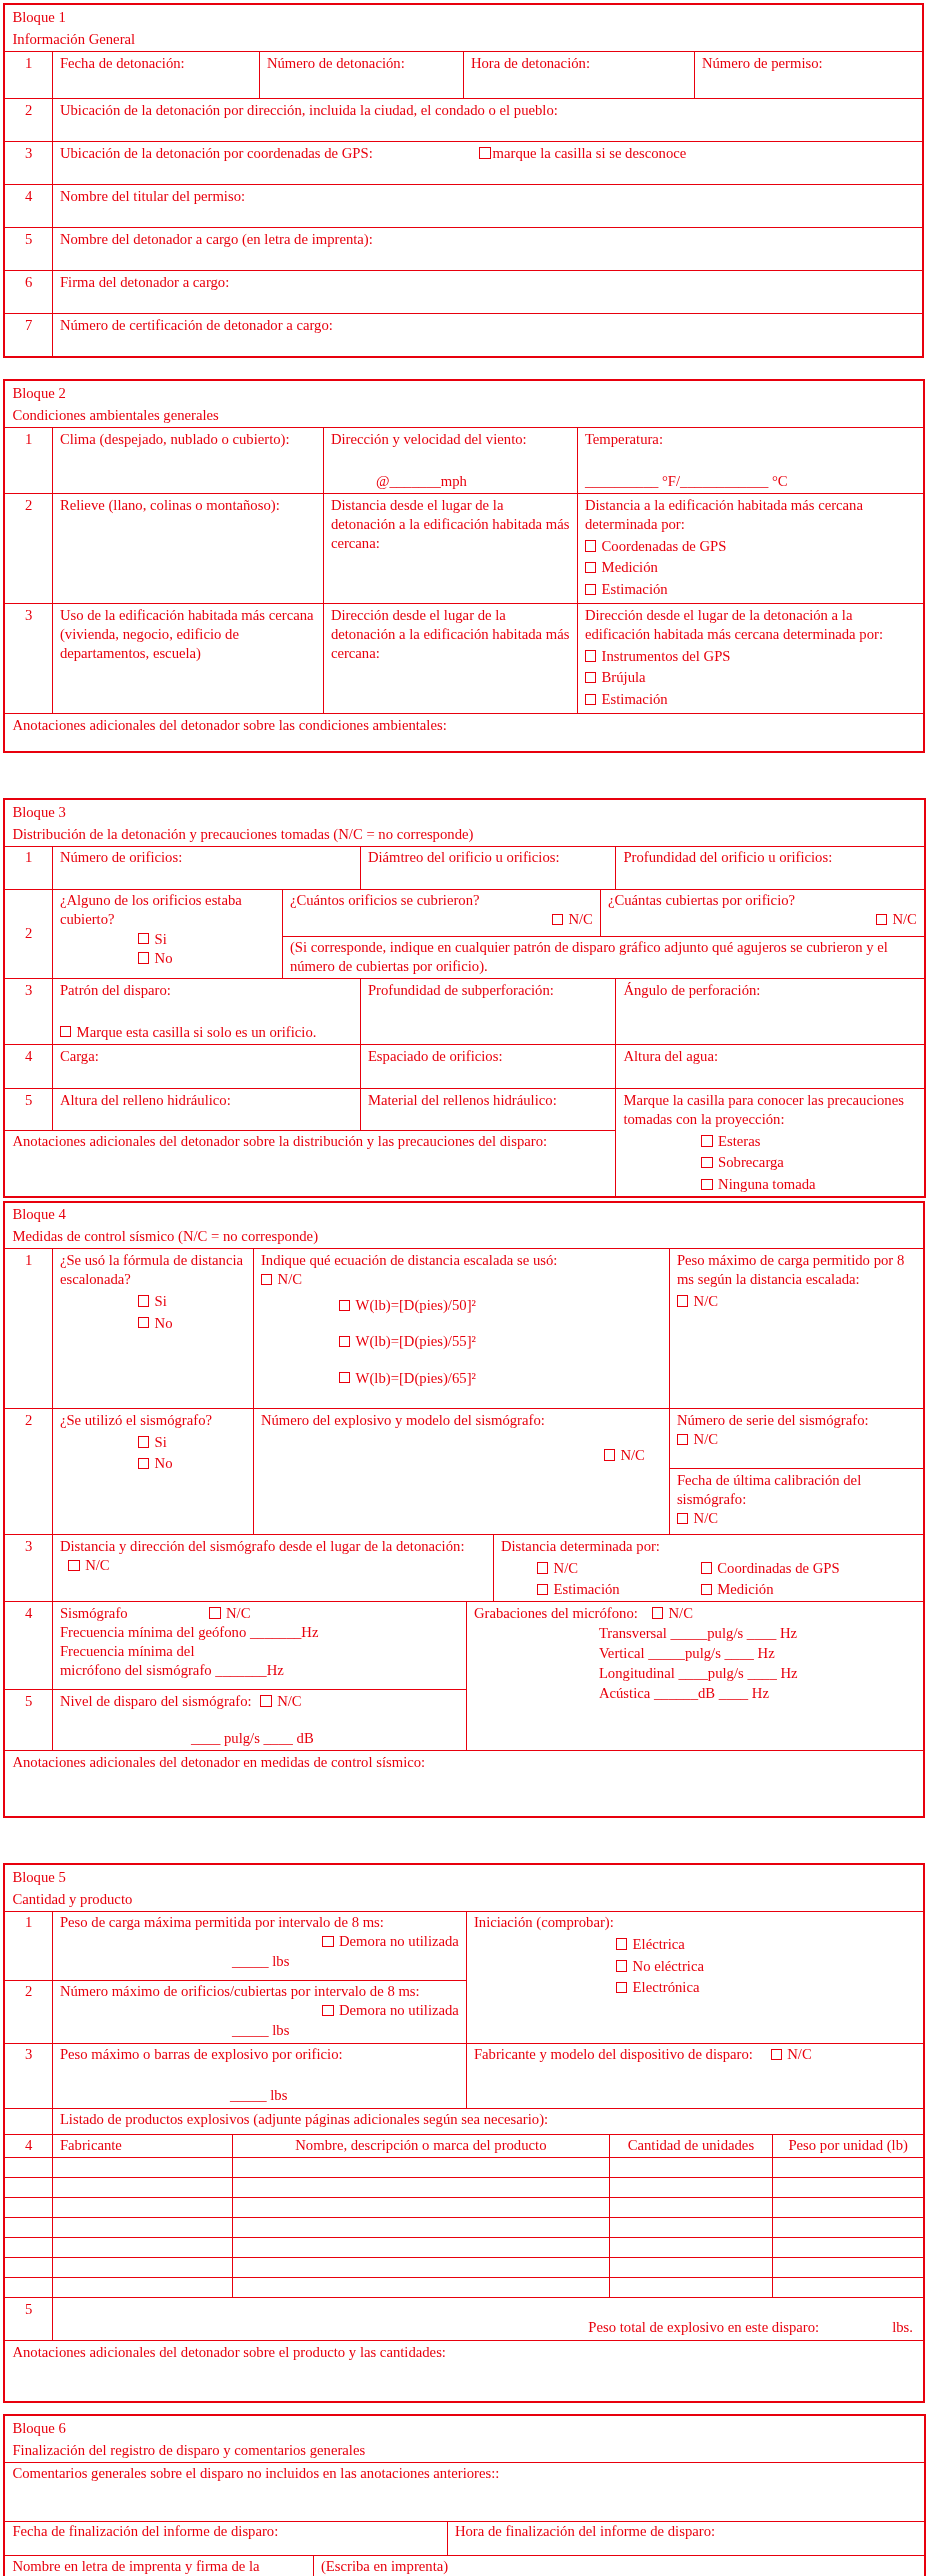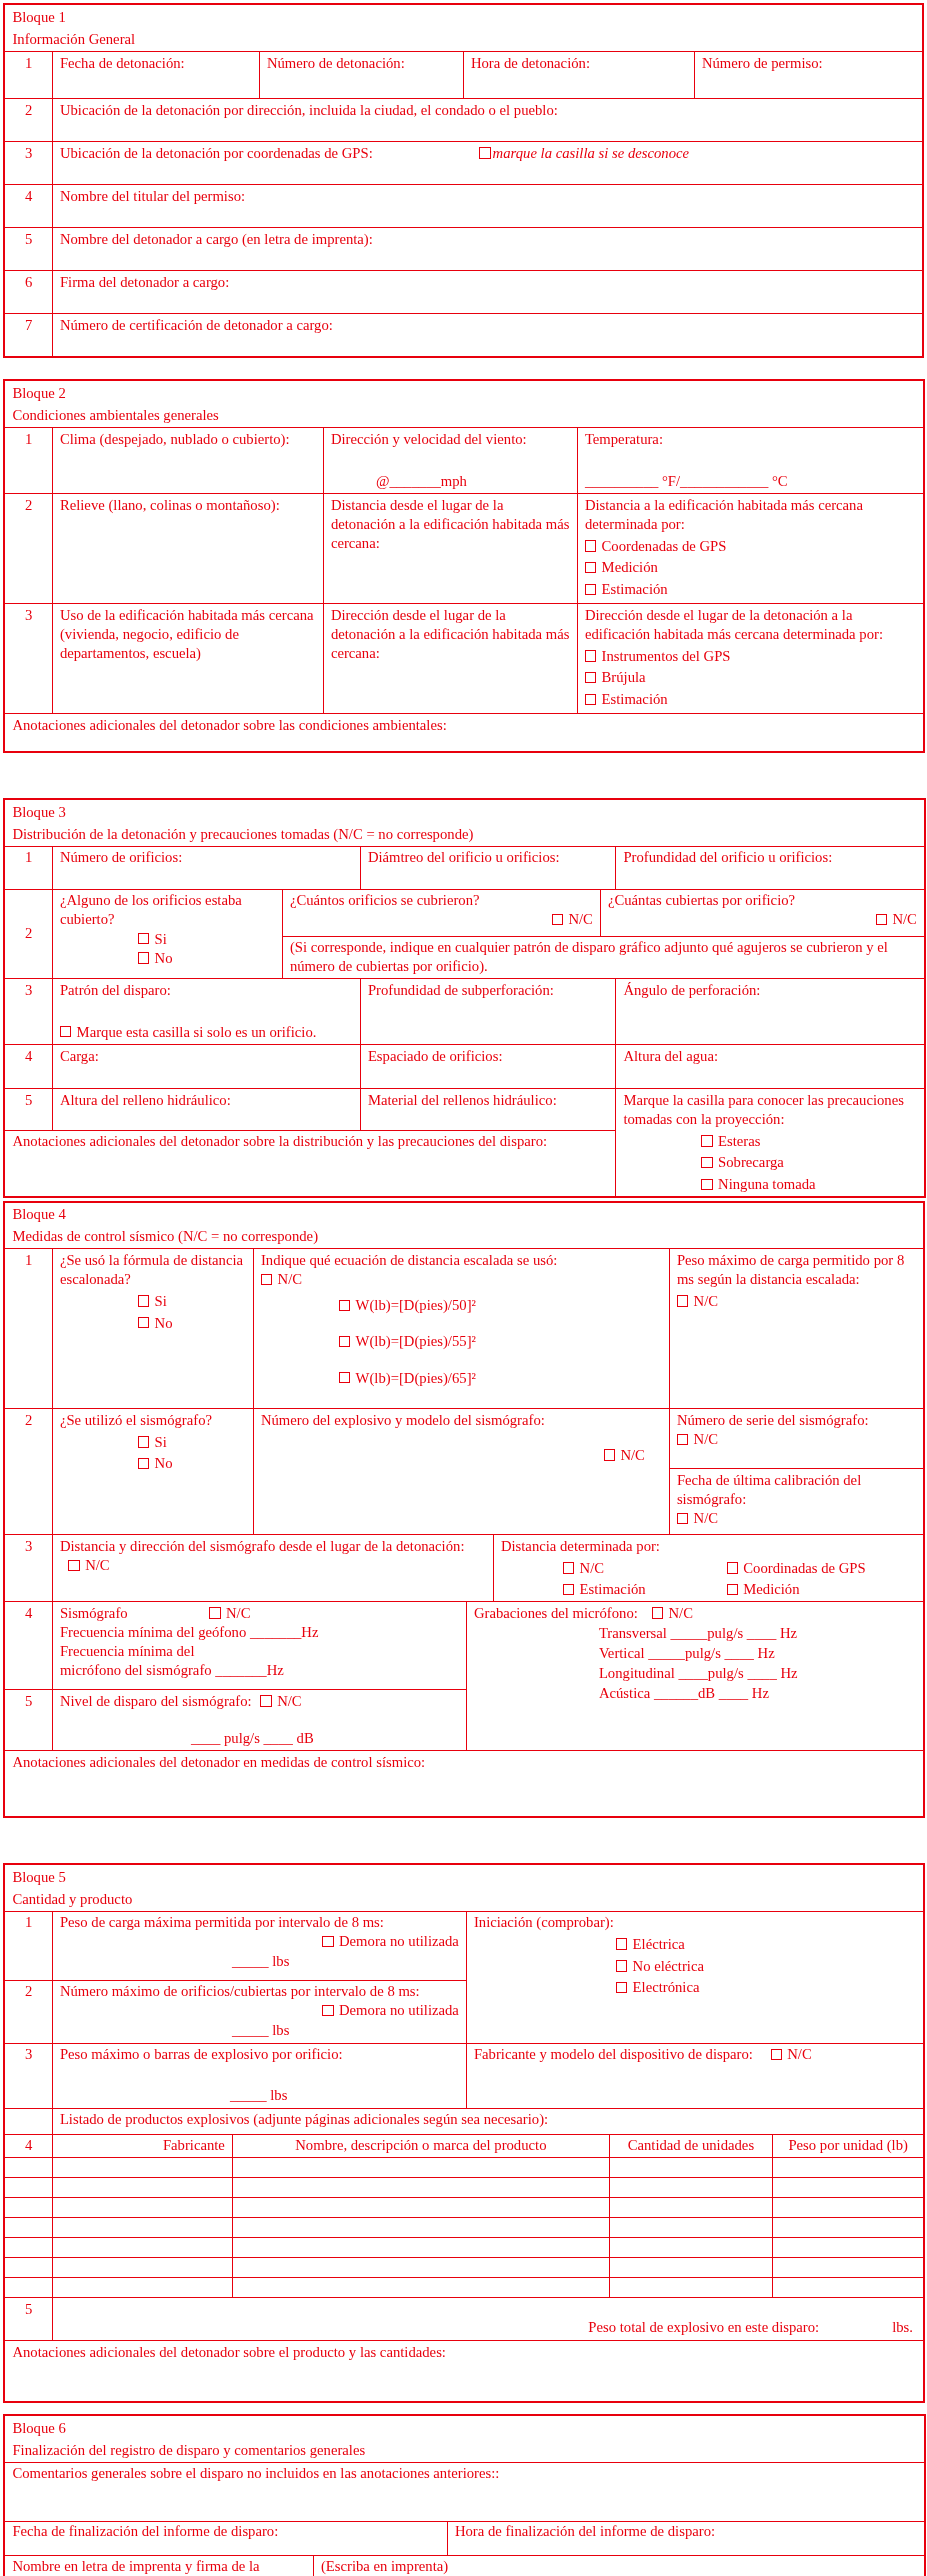--- a/index.html
+++ b/index.html
@@ -22,21 +22,21 @@
   td.vmid{vertical-align:middle;}
   td.rel{position:relative;}
   .ab{position:absolute;bottom:2.6px;left:7px;right:7px;}
   .cb{
     display:inline-block;width:9.5px;height:9.5px;border:1.7px solid var(--red);
     vertical-align:-0.9px;margin-right:5.2px;flex:none;
   }
   .cb.tight{margin-right:1.7px;}
   .ci{white-space:nowrap;}
   .cline{margin-top:2.6px;}
-  .ind60{margin-left:62px;font-family:Liberation Serif, serif;} .ind90{margin-left:78px;} .ind120{margin-left:103px;font-style:italic;} .ind165{margin-left:142px;} .ind200{margin-left:172px;}
+  .ind60{margin-left:36px;font-family:Liberation Serif, serif;} .ind90{margin-left:78px;} .ind120{margin-left:103px;} .ind165{margin-left:142px;} .ind200{margin-left:172px;}
   .right{text-align:right;}
   .mt8{margin-top:7px;} .mt18{margin-top:15.5px;} .mt20{margin-top:17px;}
   .w185{display:inline-block;width:160px;}
   .gline{margin-top:1px;margin-left:125px;}
   .totline{display:flex;justify-content:flex-end;gap:73px;padding-right:3.4px;}
   .g25{margin-top:21.6px;} .g34{margin-top:45px;} .g3{margin-top:2.6px;} .g13{margin-top:11.2px;}
 </style>
 </head>
 <body>
 
@@ -378,21 +378,21 @@
       <span>Fabricante y modelo del dispositivo de disparo:</span>
       <span class="ci" style="margin-left:14px"><span class="cb"></span><span>N/C</span></span>
     </td>
   </tr>
   <tr style="height:26px">
     <td class="num"></td>
     <td colspan="5"><span>Listado de productos explosivos (adjunte páginas adicionales según sea necesario):</span></td>
   </tr>
   <tr style="height:23px">
     <td class="num">4</td>
-    <td style="text-align:right">Fabricante</td>
+    <td style="text-align:left">Fabricante</td>
     <td colspan="2" style="text-align:center">Nombre, descripción o marca del producto</td>
     <td style="text-align:center">Cantidad de unidades</td>
     <td style="text-align:center">Peso por unidad (lb)</td>
   </tr>
   <tr style="height:20px">
         <td class="num"></td>
         <td></td>
         <td colspan="2"></td>
         <td></td>
         <td></td>

